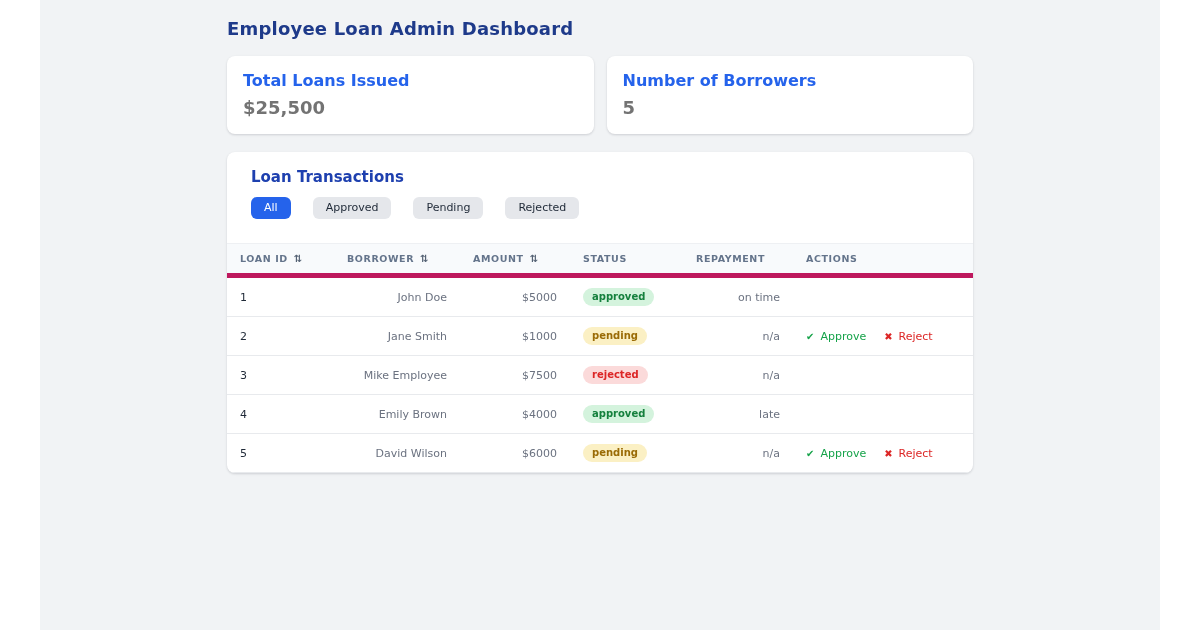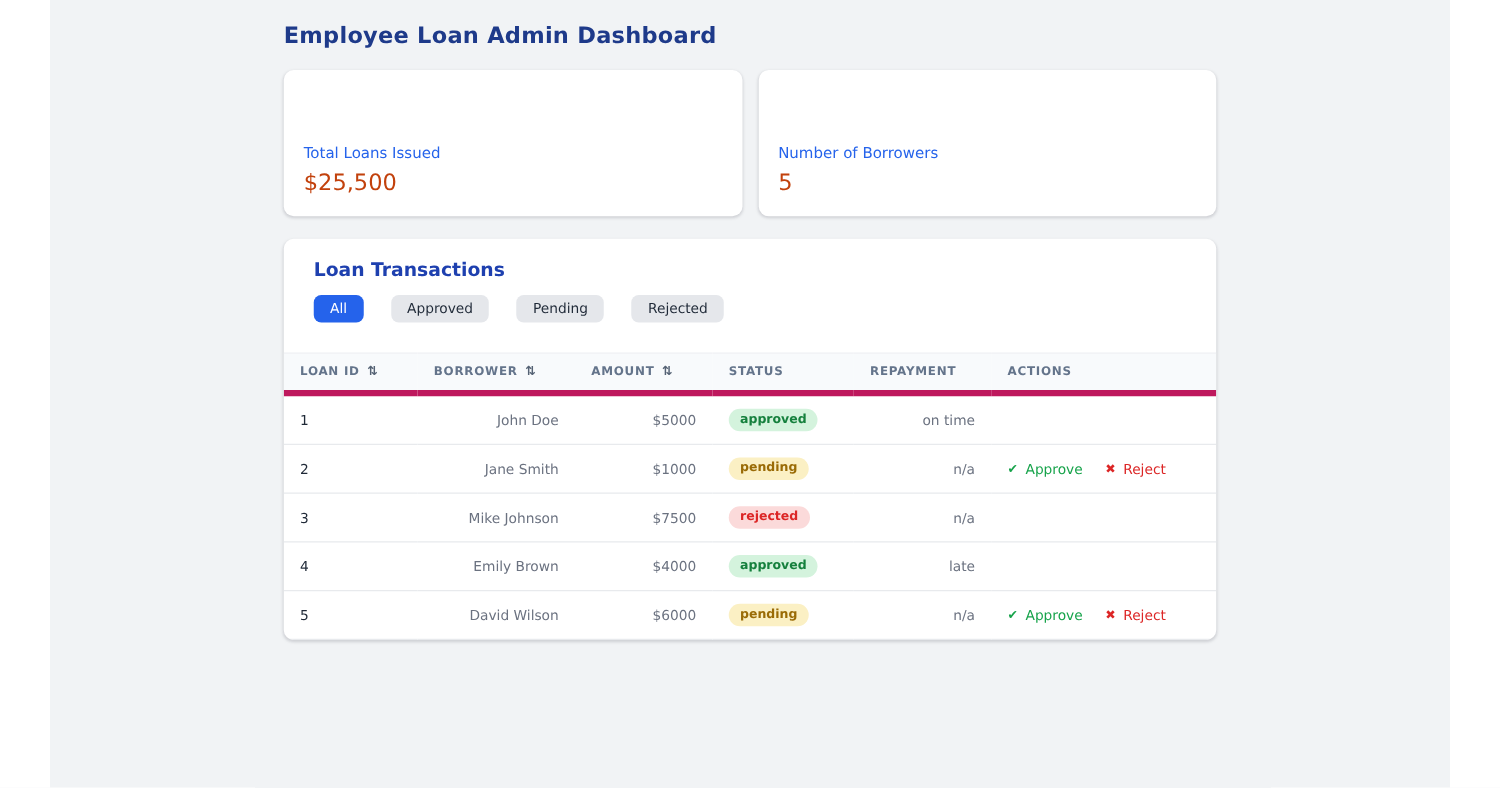--- a/index.html
+++ b/index.html
@@ -33,29 +33,28 @@
     margin-top: 17px;
   }
   .stat-card {
     flex: 1;
     background: #ffffff;
     border-radius: 8px;
     padding: 15px 16px 16px;
     box-shadow: 0 1px 2px rgba(16,24,40,0.06), 0 1px 3px rgba(16,24,40,0.10);
   }
   .stat-label {
-    font-size: 12px;
-    font-weight: normal;
+    font-size: 16px;
+    font-weight: bold;
     color: #2563eb;
-    margin-top: 44px;
   }
   .stat-value {
     font-size: 18px;
-    font-weight: normal;
-    color: #c2410c;
+    font-weight: bold;
+    color: #737373;
     margin-top: 7px;
   }
 
   
   .table-card {
     background: #ffffff;
     border-radius: 8px;
     margin-top: 18px;
     box-shadow: 0 1px 2px rgba(16,24,40,0.06), 0 1px 3px rgba(16,24,40,0.10);
     overflow: hidden;
@@ -238,21 +237,21 @@
                   </span><span class="action-link action-reject">
                     <span class="action-glyph">✖</span>
                     <span>Reject</span>
                   </span>
       </span>
     </td>
   </tr>
 
   <tr>
     <td class="cell-id">3</td>
-    <td class="cell-muted">Mike Johnson</td>
+    <td class="cell-muted">Mike Employee</td>
     <td class="cell-muted">$7500</td>
     <td>
       <span class="badge badge-rejected">rejected</span>
     </td>
     <td class="cell-muted">n/a</td>
     <td>
       
     </td>
   </tr>
 

